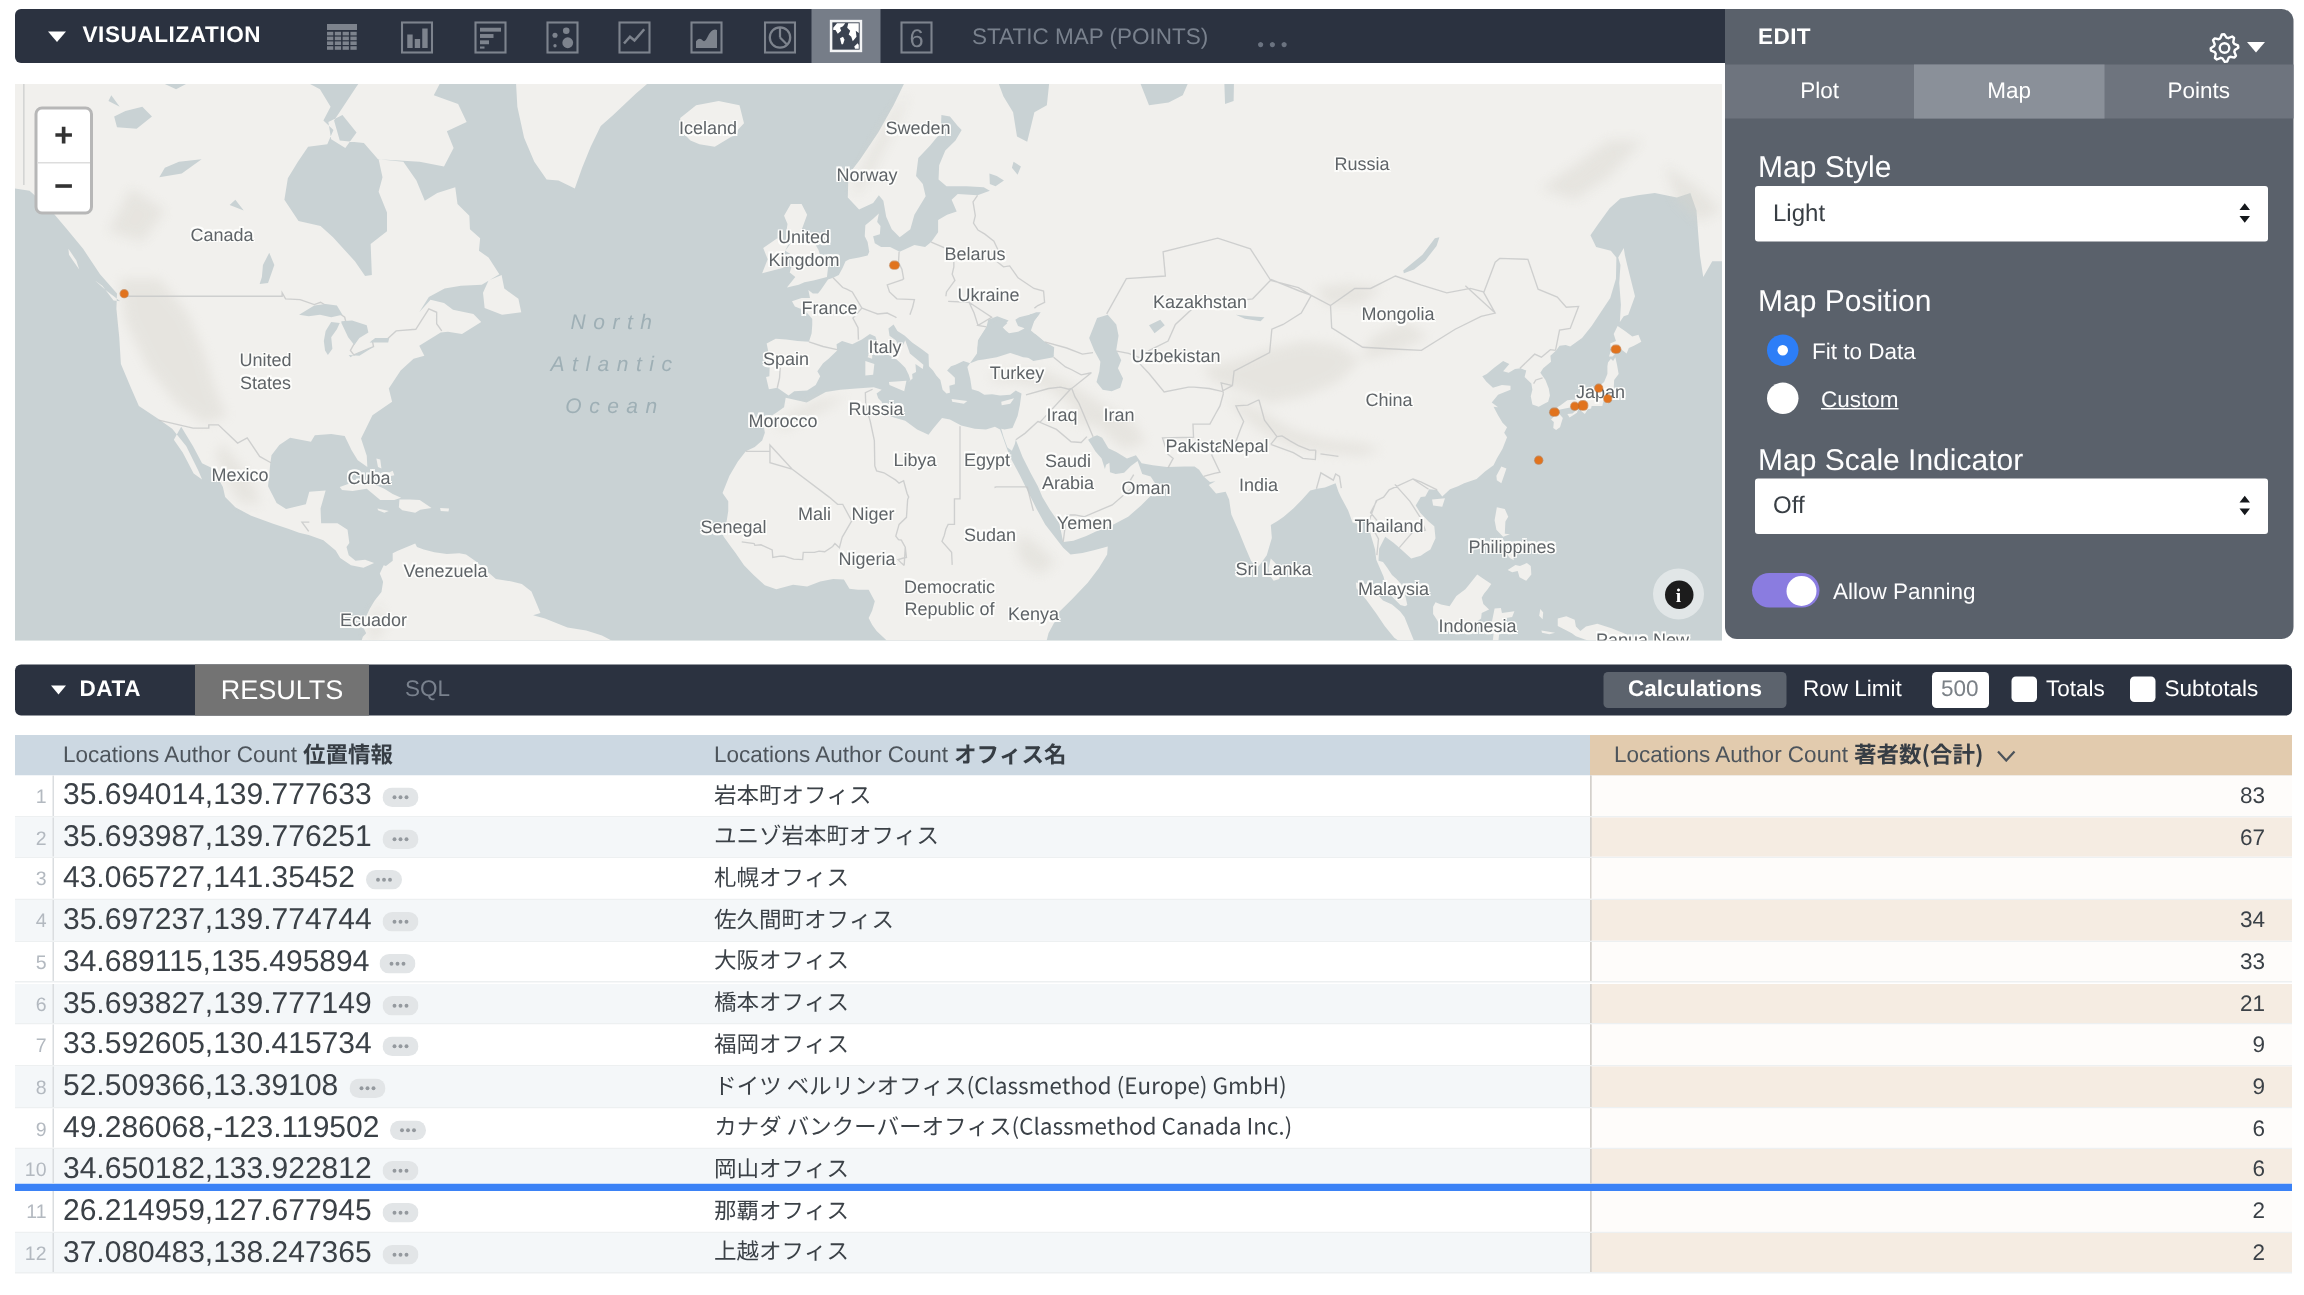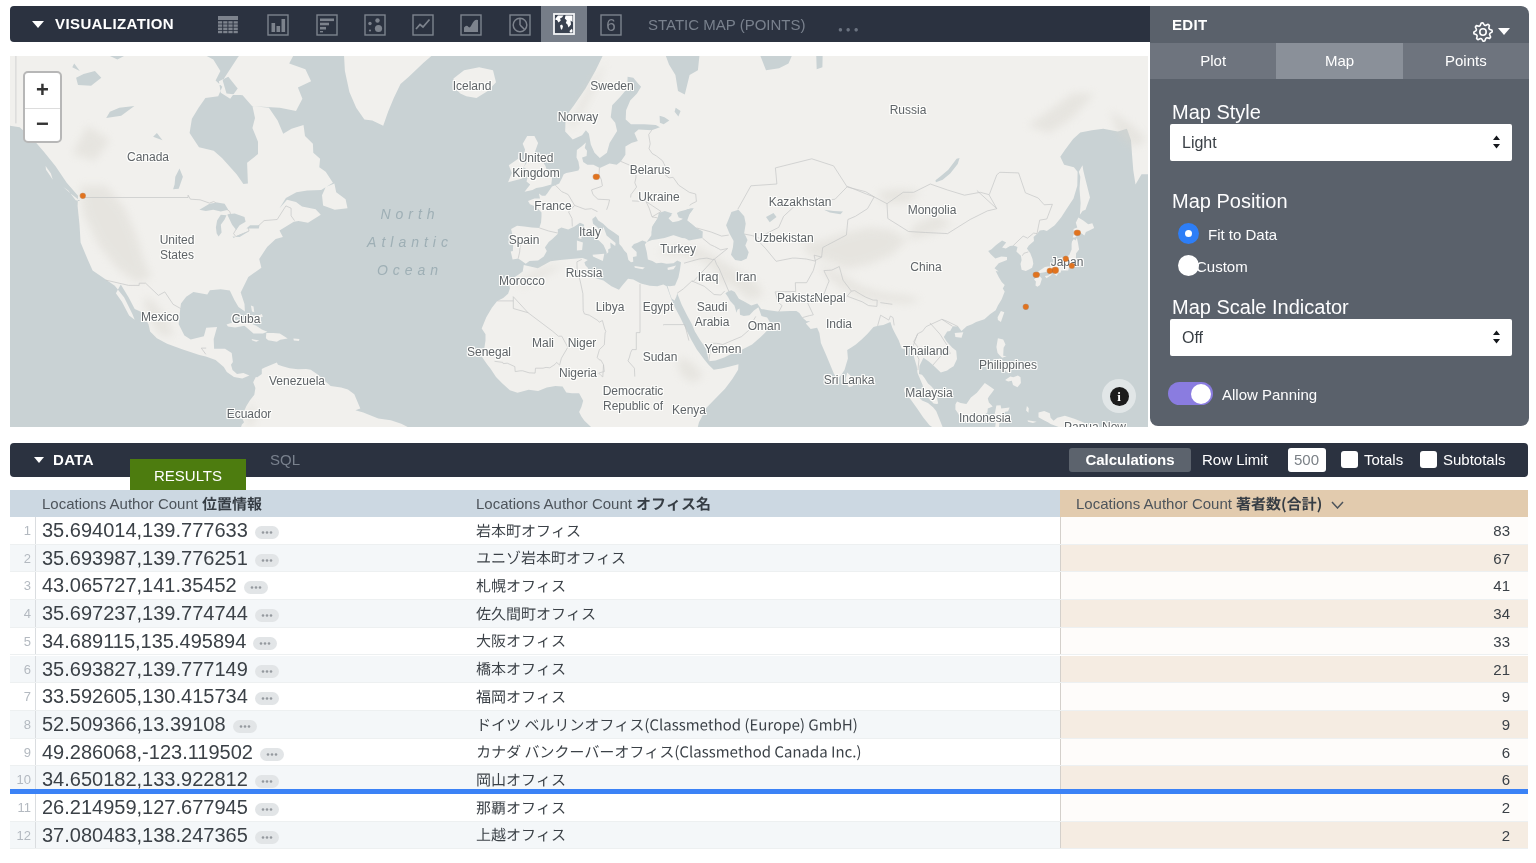--- a/index.html
+++ b/index.html
@@ -20,21 +20,21 @@
 #ptabs .sel { background:#8a9099; }
 .plabel { position:absolute; left:22px; color:#fdfdfe; font-size:20px; }
 .pselect { position:absolute; left:20px; width:342px; height:37px; background:#fff; border-radius:2px; color:#383e44; font-size:16px; line-height:37px; padding-left:12px; }
 .updown { position:absolute; right:11px; top:11px; }
 .radio { position:absolute; left:1178px; width:21px; height:21px; border-radius:50%; }
 .rlabel { position:absolute; left:1208px; color:#fdfdfe; font-size:15px; }
 
 #databar { position:absolute; left:10px; top:443px; width:1518px; height:34px; background:#2b3240; border-radius:4px; }
 #databar .caret { position:absolute; left:24px; top:14px; width:0; height:0; border-left:5.5px solid transparent; border-right:5.5px solid transparent; border-top:6.5px solid #fff; }
 #databar .ttl { position:absolute; left:43px; top:8px; color:#fff; font-size:15px; font-weight:bold; letter-spacing:0.4px; }
-#tab-results { position:absolute; left:120px; top:16px; width:116px; height:34px; background:#4d7c0f; color:#fff; font-size:15px; text-align:center; line-height:34px; }
+#tab-results { position:absolute; left:120px; top:0; width:116px; height:34px; background:#737373; color:#fff; font-size:18px; text-align:center; line-height:34px; }
 #tab-sql { position:absolute; left:260px; top:8px; color:#79818d; font-size:15px; }
 #calcbtn { position:absolute; left:1059px; top:5px; width:122px; height:24px; background:#5c636d; border-radius:3px; color:#fff; font-weight:bold; font-size:15px; text-align:center; line-height:24px; }
 #rowlimit-l { position:absolute; left:1192px; top:8px; color:#fff; font-size:15px; }
 #rowlimit-i { position:absolute; left:1278px; top:5px; width:38px; height:24px; background:#fff; border-radius:3px; color:#7b8187; font-size:15px; line-height:24px; padding-left:6px; }
 .cbx { position:absolute; top:8px; width:17px; height:17px; background:#fff; border-radius:3px; }
 .cbl { position:absolute; top:8px; color:#fff; font-size:15px; }
 
 #tbl { position:absolute; left:10px; top:490px; width:1518px; }
 .trow { position:absolute; width:1518px; height:27.7px; }
 .c-num { position:absolute; left:0; width:26px; height:100%; border-right:1px solid #dadde0; color:#b3b9c0; font-size:13px; text-align:right; padding-right:4px; line-height:27.7px; }
@@ -299,21 +299,21 @@
   <div class="plabel" style="top:95px;">Map Style</div>
   <div class="pselect" style="top:118px;">Light<svg class="updown" width="9" height="14" viewBox="0 0 9 14">
         <path d="M4.5 0.5 L8 5 L1 5 Z M4.5 13.5 L1 9 L8 9 Z" fill="#15181c"></path>
       </svg></div>
   <div class="plabel" style="top:184px;">Map Position</div>
   <div class="radio" style="top:217px;left:28px;background:#2d7ef7;">
       <div style="position:absolute;left:7px;top:7px;width:7px;height:7px;border-radius:50%;background:#fff;"></div>
     </div>
   <div class="rlabel" style="top:220px;left:58px;">Fit to Data</div>
   <div class="radio" style="top:249px;left:28px;background:#fff;"></div>
-  <div class="rlabel" style="top:252px;left:46px;">Custom</div>
+  <div class="rlabel" style="top:252px;left:64px;text-decoration:underline;">Custom</div>
   <div class="plabel" style="top:290px;">Map Scale Indicator</div>
   <div class="pselect" style="top:313px;">Off<svg class="updown" width="9" height="14" viewBox="0 0 9 14">
         <path d="M4.5 0.5 L8 5 L1 5 Z M4.5 13.5 L1 9 L8 9 Z" fill="#15181c"></path>
       </svg></div>
   <div style="position:absolute;left:18px;top:376px;width:45px;height:23px;border-radius:12px;background:#8a7ce0;">
       <div style="position:absolute;left:23px;top:1.5px;width:20px;height:20px;border-radius:50%;background:#fff;"></div>
     </div>
   <div class="rlabel" style="top:380px;left:72px;">Allow Panning</div>
 </div>
 
@@ -426,21 +426,20 @@
       <div class="c2"><svg width="90.0" height="21.7" viewBox="0 0 90.0 21.7" style="vertical-align:-4.32px">
           <g transform="translate(0,17.40) scale(0.015000,-0.015000)" fill="#3b4147">
             <use href="#g672d_400" x="0"></use>
             <use href="#g5e4c_400" x="1000"></use>
             <use href="#g30aa_400" x="2000"></use>
             <use href="#g30d5_400" x="3000"></use>
             <use href="#g30a3_400" x="4000"></use>
             <use href="#g30b9_400" x="5000"></use>
           </g>
         </svg></div>
-      <div class="c3">41</div>
     </div>
     <div class="trow" style="top:110.10000000000001px;border-bottom:1px solid #edf0f1;">
       <div style="position:absolute;left:0;width:1050px;height:100%;background:#f4f7f9;"></div>
       <div style="position:absolute;left:1050px;width:468px;height:100%;background:#f5ece2;border-left:1px solid #d8d4cf;"></div>
       <div class="c-num">4</div>
       <div class="c1">35.697237,139.774744<svg width="24" height="13" viewBox="0 0 24 13" style="margin-left:7px;vertical-align:-2px">
           <rect width="24" height="13" rx="6.5" fill="#e2e5e7"></rect>
           <circle cx="8" cy="6.5" r="1.3" fill="#94999e"></circle>
           <circle cx="12" cy="6.5" r="1.3" fill="#94999e"></circle>
           <circle cx="16" cy="6.5" r="1.3" fill="#94999e"></circle>

